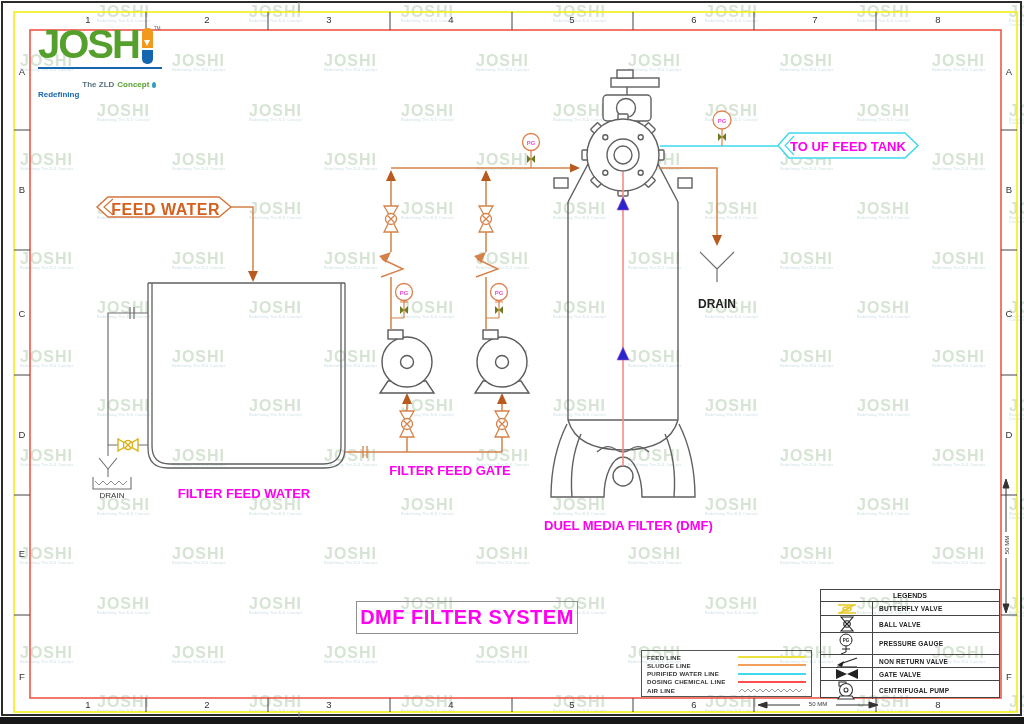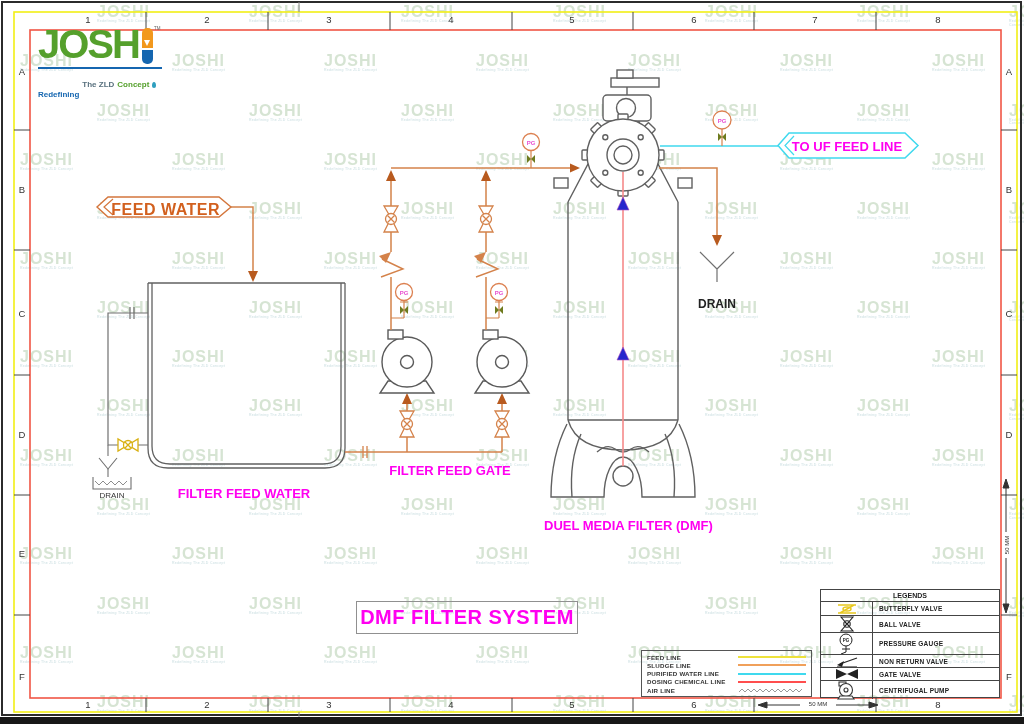--- a/index.html
+++ b/index.html
@@ -685,21 +685,21 @@
     <div class="logo-underline"></div>
     <div class="logo-tagline">
       <span class="tg1">Redefining</span>
       <span class="tg2">The ZLD</span>
       <span class="tg3">Concept</span>
       <span class="logo-drop"></span>
     </div>
   </div>
 
   <div class="lbl" style="left:106px;top:201px;width:114px;text-align:right;font-size:16px;font-weight:bold;color:#d2601e;letter-spacing:.5px;">FEED WATER</div>
-  <div class="lbl magenta" style="left:790px;top:139px;width:114px;text-align:center;font-size:13px;">TO UF FEED LINE</div>
+  <div class="lbl magenta" style="left:790px;top:139px;width:114px;text-align:center;font-size:13px;">TO UF FEED TANK</div>
   <div class="lbl magenta" style="left:174px;top:486px;width:140px;text-align:center;font-size:13px;">FILTER FEED WATER</div>
   <div class="lbl magenta" style="left:380px;top:463px;width:140px;text-align:center;font-size:13px;">FILTER FEED GATE</div>
   <div class="lbl magenta" style="left:544px;top:518px;width:160px;text-align:center;font-size:13px;">DUEL MEDIA FILTER (DMF)</div>
   <div class="lbl" style="left:92px;top:491px;width:40px;text-align:center;font-size:8px;color:#333;">DRAIN</div>
   <div class="lbl" style="left:687px;top:297px;width:60px;text-align:center;font-size:12px;font-weight:bold;color:#222;">DRAIN</div>
 
   <div class="title-box">
     <span>DMF FILTER SYSTEM</span>
   </div>
 

